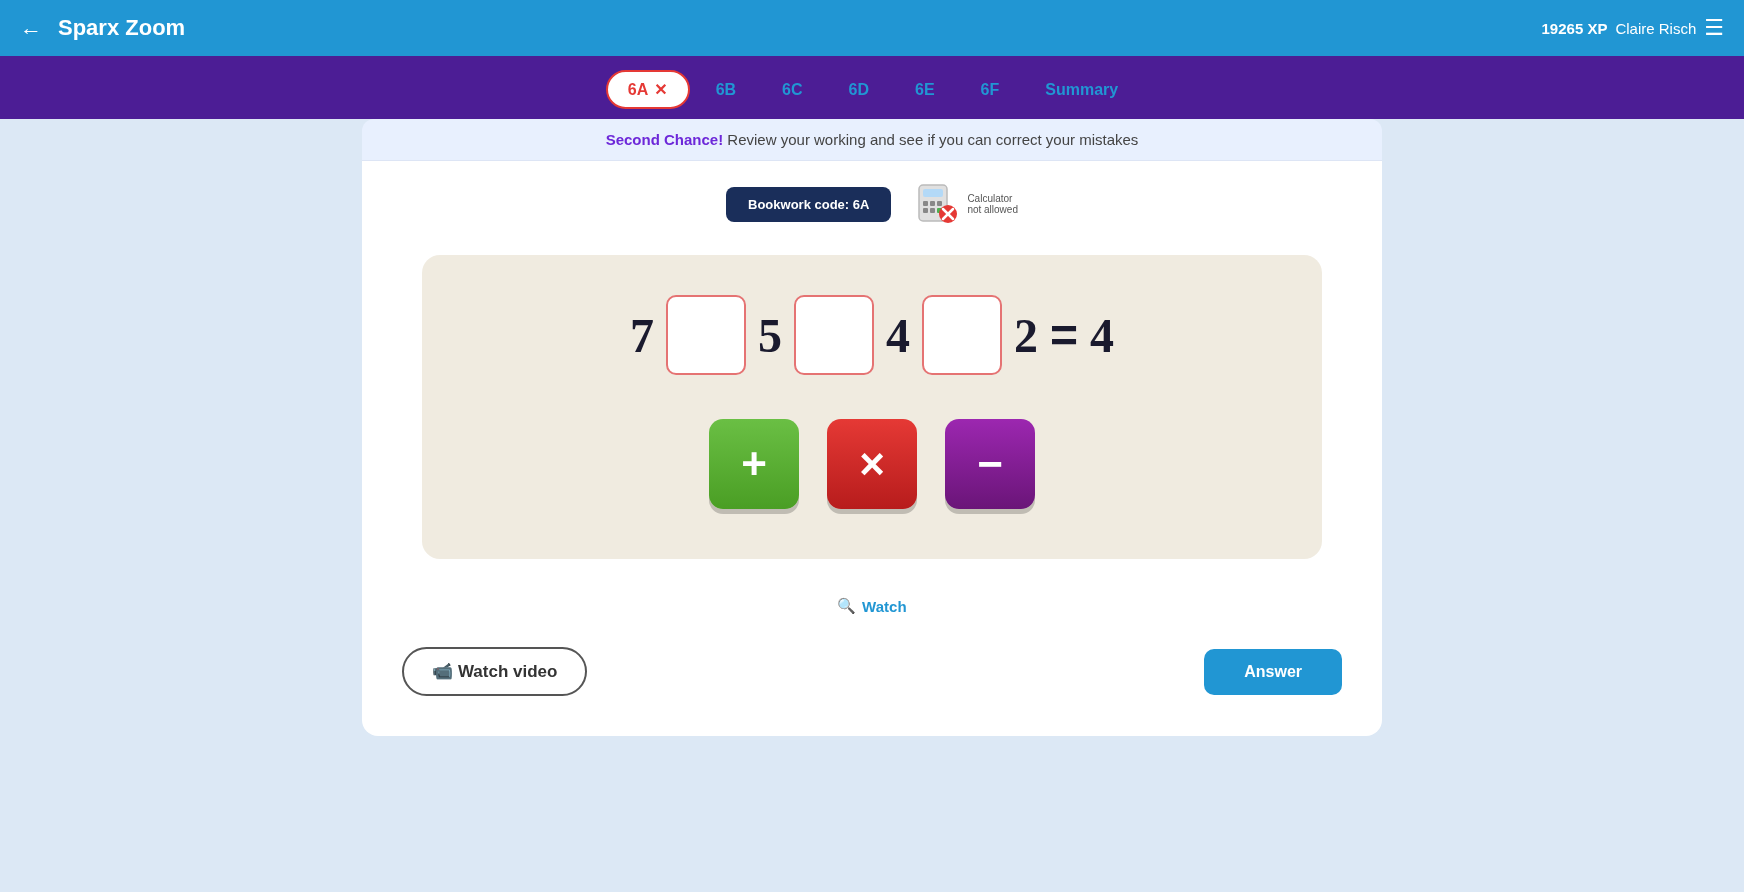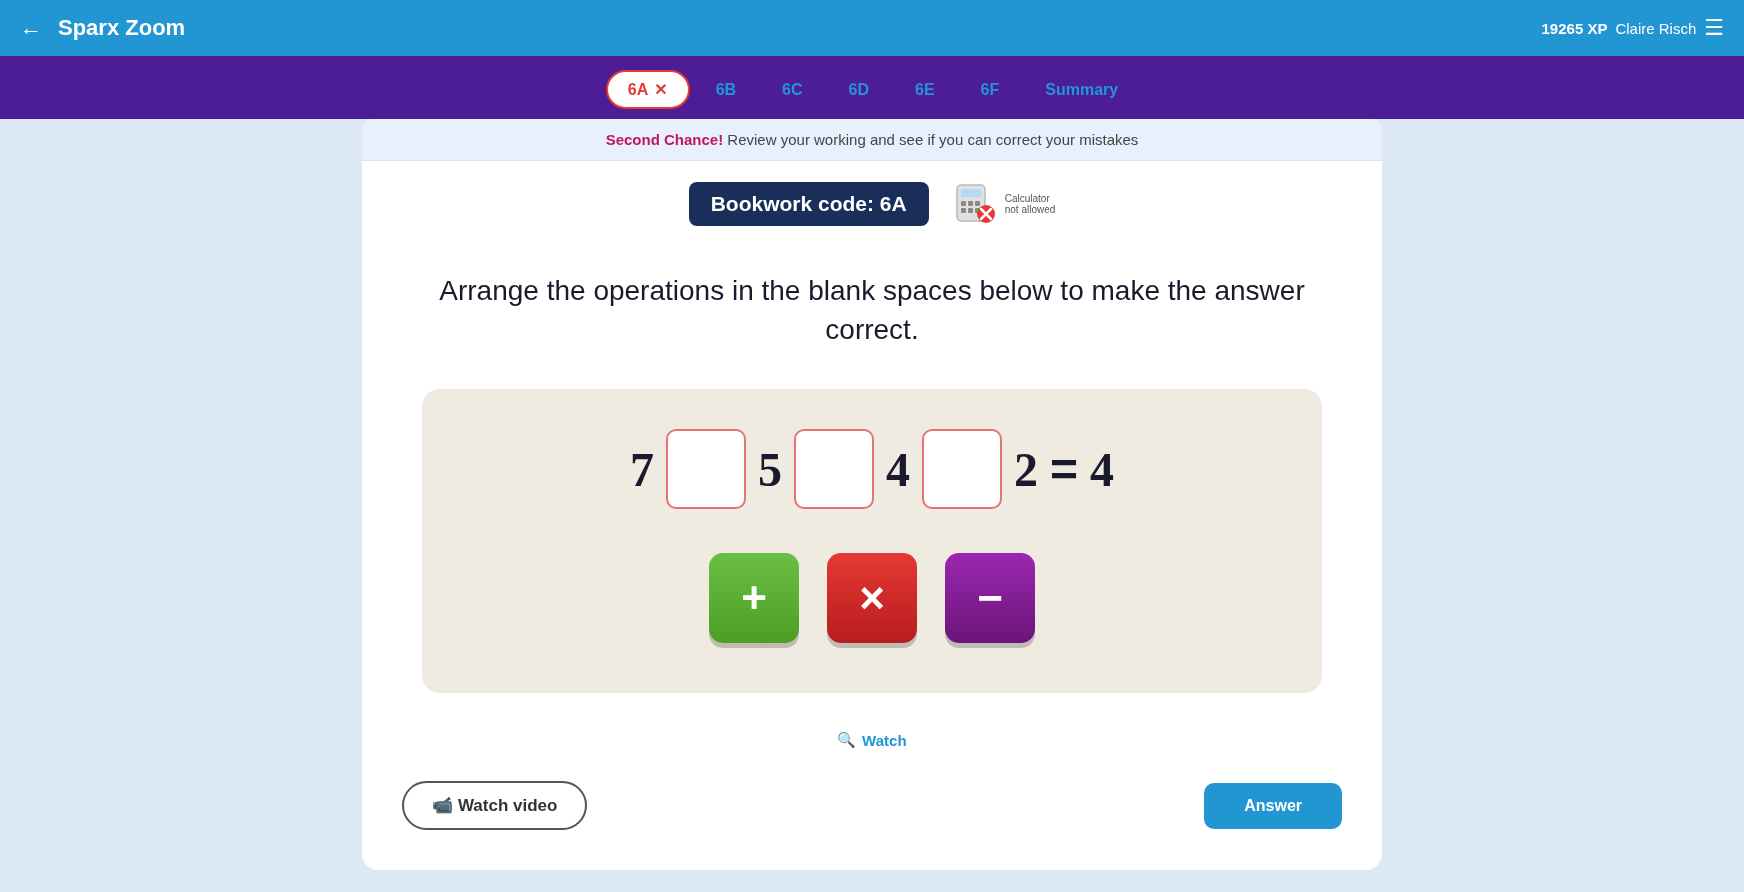--- a/index.html
+++ b/index.html
@@ -105,38 +105,38 @@
     .second-chance-banner {
       background: #e8f0fe;
       border-radius: 12px 12px 0 0;
       padding: 12px 24px;
       text-align: center;
       font-size: 15px;
       color: #444;
       border-bottom: 1px solid #dde5f5;
     }
     .second-chance-banner strong {
-      color: #be185d;
+      color: #6d28d9;
       font-weight: 700;
     }
 
     
     .bookwork-row {
       display: flex;
       align-items: center;
       justify-content: center;
       gap: 24px;
       padding: 20px 24px 8px;
     }
     .bookwork-code {
       background: #1a2e5a;
       color: white;
       padding: 10px 22px;
       border-radius: 8px;
-      font-size: 21px;
+      font-size: 13px;
       font-weight: 700;
     }
     .calculator-badge {
       display: flex;
       align-items: center;
       gap: 8px;
       font-size: 10px;
       color: #555;
     }
 
@@ -319,21 +319,20 @@
             <line x1="38" y1="28" x2="28" y2="38" stroke="white" stroke-width="2.5" stroke-linecap="round"></line>
           </svg>
         </span>
         <div>
           <div>Calculator</div>
           <div>not allowed</div>
         </div>
       </div>
     </div>
 
-    <div class="question-text">Arrange the operations in the blank spaces below to make the answer correct.</div>
 
     <div class="puzzle-area">
 
       <div class="equation-row">
         <span class="eq-number">7</span>
         <div class="eq-box"></div>
         <span class="eq-number">5</span>
         <div class="eq-box"></div>
         <span class="eq-number">4</span>
         <div class="eq-box"></div>

